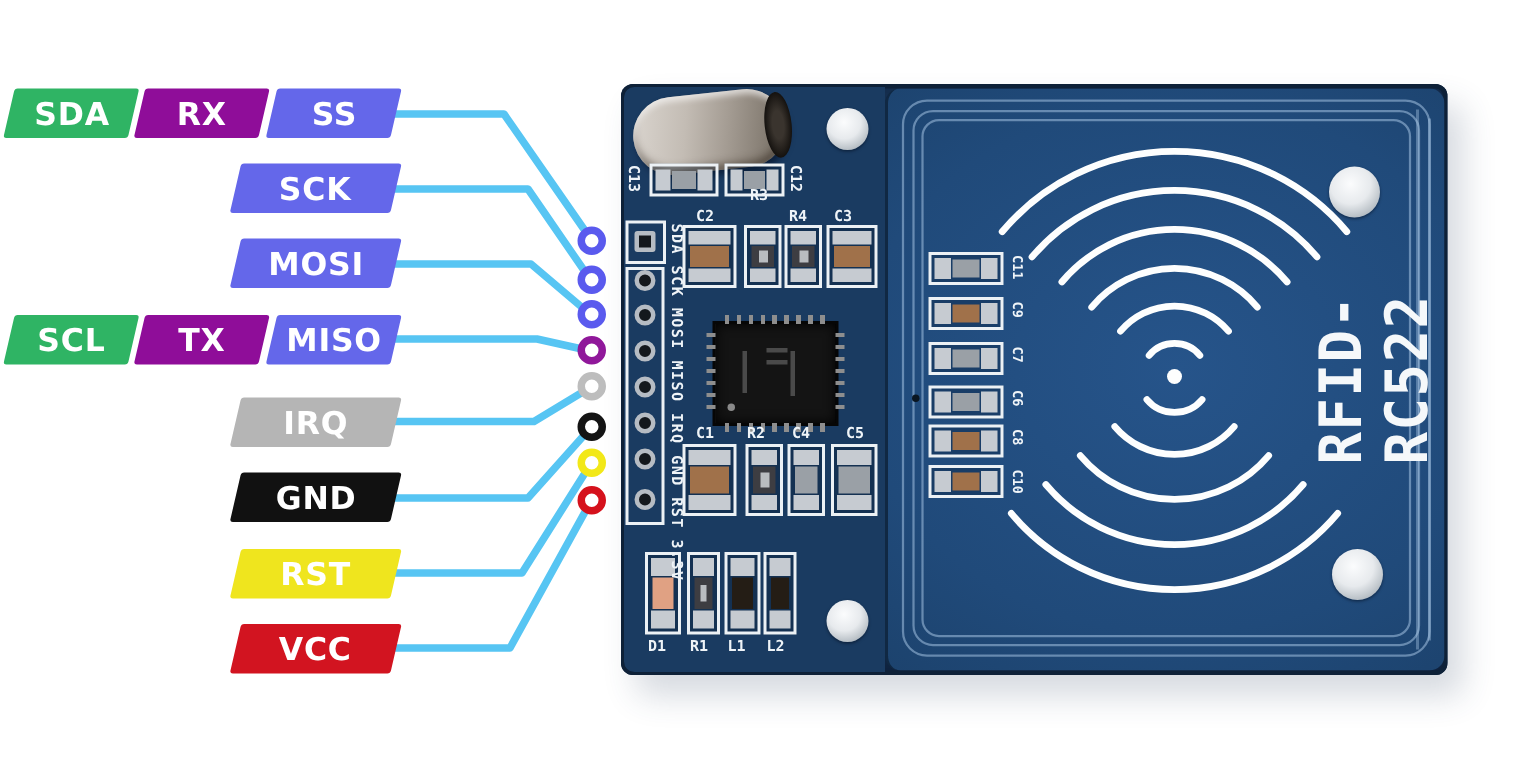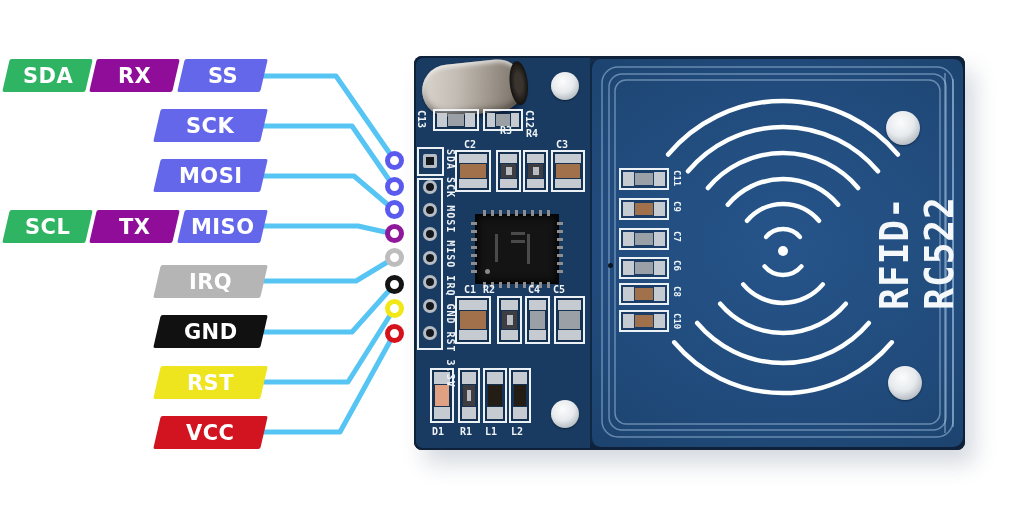--- a/index.html
+++ b/index.html
@@ -176,21 +176,21 @@
       </div>
     <div class="smd gry" style="left:69px;top:53px;width:40px;height:22px">
         <i class="pad"></i>
         <i class="bd"></i>
         <i class="pad"></i>
       </div>
     <div class="cl vtxt" style="left:110px;top:54px">C12</div>
 
     <div class="cl" style="left:50px;top:83px">C2</div>
     <div class="cl" style="left:86px;top:69px">R3</div>
-    <div class="cl" style="left:112px;top:72px">R4</div>
+    <div class="cl" style="left:112px;top:83px">R4</div>
     <div class="cl" style="left:142px;top:83px">C3</div>
     <div class="smd vert cap" style="left:41px;top:94px;width:36px;height:42px">
         <i class="pad"></i>
         <i class="bd"></i>
         <i class="pad"></i>
       </div>
     <div class="smd vert res" style="left:82px;top:94px;width:25px;height:42px">
         <i class="pad"></i>
         <i class="bd"></i>
         <i class="pad"></i>
@@ -212,23 +212,23 @@
       <div class="pins-l"></div>
       <div class="pins-r"></div>
       <div class="mark" style="left:18px;top:18px;width:3px;height:28px"></div>
       <div class="mark" style="left:34px;top:16px;width:14px;height:3px"></div>
       <div class="mark" style="left:34px;top:24px;width:14px;height:3px"></div>
       <div class="mark" style="left:50px;top:18px;width:3px;height:30px"></div>
       <div class="pin1"></div>
     </div>
 
     <div class="cl" style="left:50px;top:228px">C1</div>
-    <div class="cl" style="left:69px;top:228px">R2</div>
+    <div class="cl" style="left:84px;top:228px">R2</div>
     <div class="cl" style="left:114px;top:228px">C4</div>
-    <div class="cl" style="left:139px;top:228px">C5</div>
+    <div class="cl" style="left:150px;top:228px">C5</div>
     <div class="smd vert cap" style="left:41px;top:240px;width:36px;height:48px">
         <i class="pad"></i>
         <i class="bd"></i>
         <i class="pad"></i>
       </div>
     <div class="smd vert res" style="left:83px;top:240px;width:25px;height:48px">
         <i class="pad"></i>
         <i class="bd"></i>
         <i class="pad"></i>
       </div>

